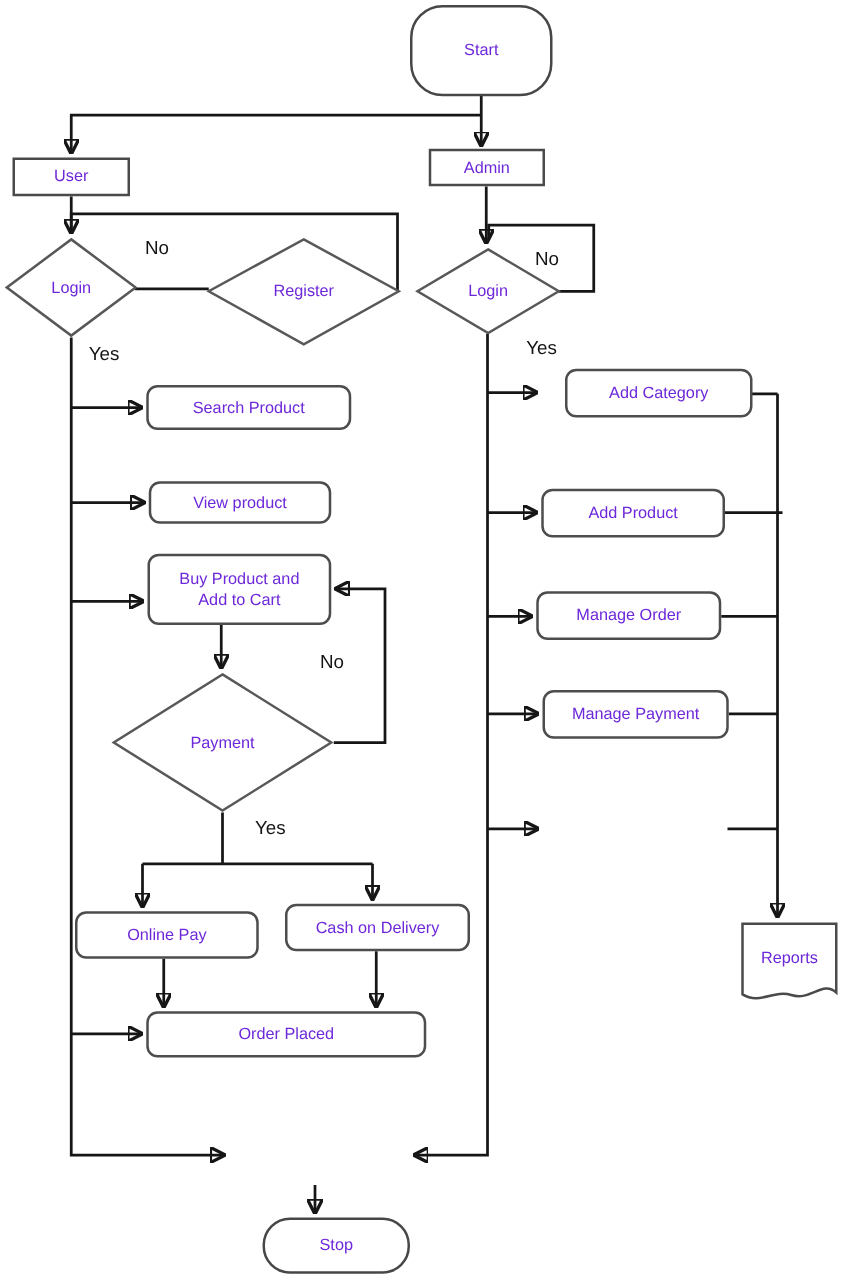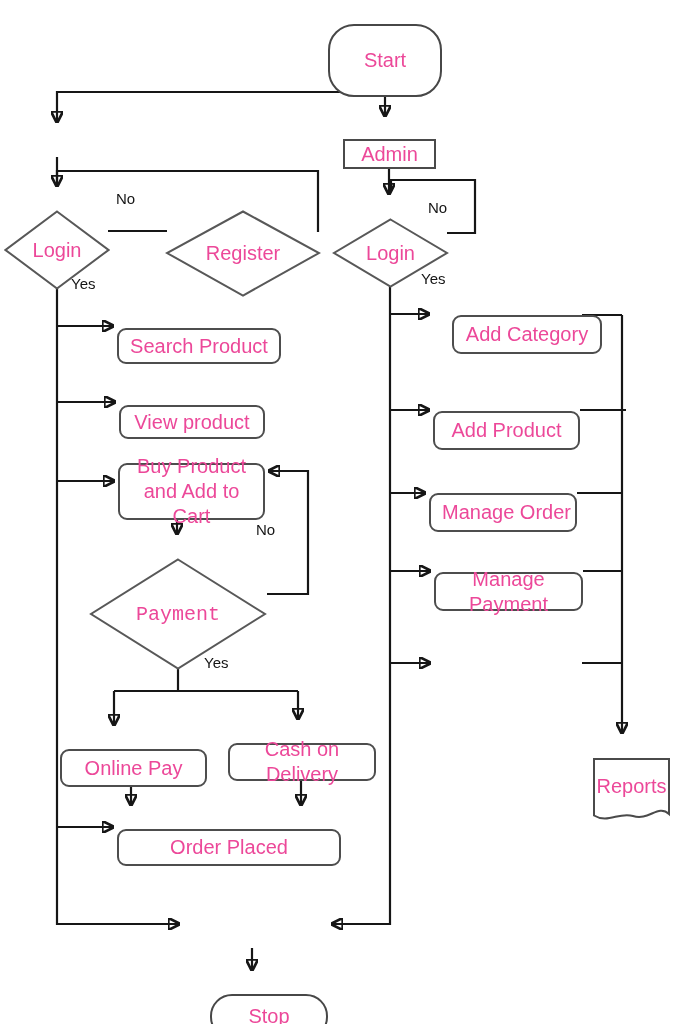--- a/index.html
+++ b/index.html
@@ -22,26 +22,25 @@
     stroke: #161616;
     stroke-width: 2.2;
   }
   .node {
     position: absolute;
     z-index: 1;
     display: flex;
     align-items: center;
     justify-content: center;
     text-align: center;
-    font-size: 20px;
-    color: #ec4899;
+    font-size: 13px;
+    color: #6d28d9;
     background: #ffffff;
     line-height: 1.25;
     padding: 0 4px;
-    margin-top: 20px;
   }
   .rect   { border: 2px solid #4a4a4a; }
   .rounded{ border: 2px solid #4d4d4d; border-radius: 9px; }
   .terminator { border: 2px solid #474747; border-radius: 26px; }
   .stop-shape { border-radius: 22px; }
   .diamond { background: transparent; border: none; padding: 0; text-align: center; }
   .diamond svg { position: absolute; inset: 0; }
   .diamond .lbl { position: relative; z-index: 1; }
   .docshape { background: transparent; border: none; padding-bottom: 12px; }
   .docshape svg { position: absolute; inset: 0; }
@@ -103,20 +102,23 @@
     <path d="M577,493 H622"></path>
     <path d="M583,571 H622"></path>
     <path d="M582,663 H622"></path>
     <path d="M622,315 V732" marker-end="url(#arrow)"></path>
   </svg>
 
   <div class="node terminator" style="left:328px; top:4px; width:114px; height:73px;">
     <span>Start</span>
   </div>
 
+  <div class="node rect" style="left:10px; top:126px; width:94px; height:31px;">
+    <span>User</span>
+  </div>
 
   <div class="node rect" style="left:343px; top:119px; width:93px; height:30px;">
     <span>Admin</span>
   </div>
 
   <div class="node diamond" style="left:4px; top:190px; width:106px; height:80px;">
     <svg width="106" height="80" viewBox="0 0 106 80">
       <polygon points="53,1.5 104.5,40 53,78.5 1.5,40" fill="#ffffff" stroke="#585858" stroke-width="2"></polygon>
     </svg>
     <span class="lbl">Login</span>
@@ -141,21 +143,21 @@
   </div>
 
   <div class="node rounded" style="left:118px; top:443px; width:147px; height:57px; padding:0 14px;">
     <span>Buy Product and Add to Cart</span>
   </div>
 
   <div class="node rounded" style="left:119px; top:385px; width:146px; height:34px;">
     <span>View product</span>
   </div>
 
-  <div class="node diamond" style="left:89px; top:538px; width:178px; height:112px;font-family:Liberation Mono, monospace;">
+  <div class="node diamond" style="left:89px; top:538px; width:178px; height:112px;">
     <svg width="178" height="112" viewBox="0 0 178 112">
       <polygon points="89,1.5 176,56 89,110.5 2,56" fill="#ffffff" stroke="#585858" stroke-width="2"></polygon>
     </svg>
     <span class="lbl">Payment</span>
   </div>
 
   <div class="node rounded" style="left:60px; top:729px; width:147px; height:38px;">
     <span>Online Pay</span>
   </div>
 
@@ -173,21 +175,21 @@
   </div>
 
   <div class="node rounded" style="left:452px; top:295px; width:150px; height:39px;">
     <span>Add Category</span>
   </div>
 
   <div class="node rounded" style="left:433px; top:391px; width:147px; height:39px;">
     <span>Add Product</span>
   </div>
 
-  <div class="node rounded" style="left:429px; top:473px; width:148px; height:39px;justify-content:flex-end;">
+  <div class="node rounded" style="left:429px; top:473px; width:148px; height:39px;">
     <span>Manage Order</span>
   </div>
 
   <div class="node rounded" style="left:434px; top:552px; width:149px; height:39px;">
     <span>Manage Payment</span>
   </div>
 
 
   <div class="node docshape" style="left:592px; top:737px; width:79px; height:71px;">
     <svg width="79" height="71" viewBox="0 0 79 71">

